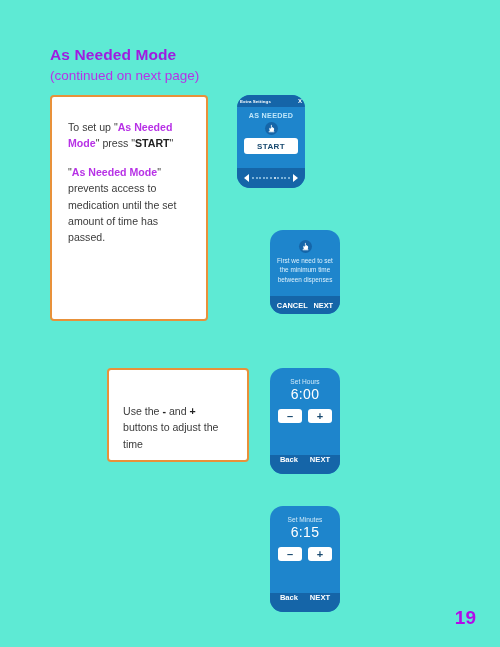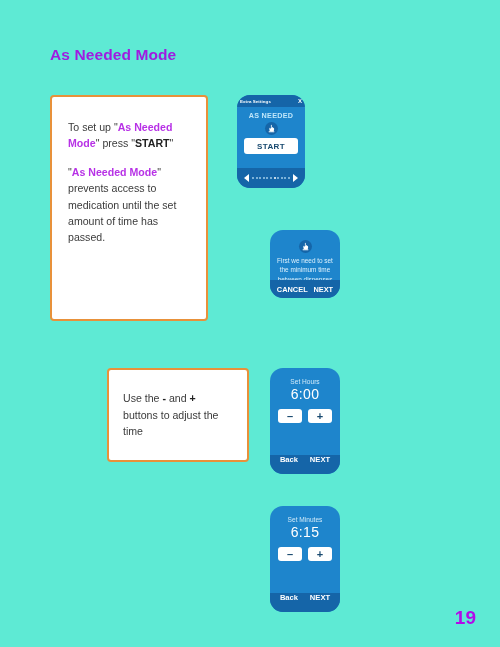--- a/index.html
+++ b/index.html
@@ -28,21 +28,21 @@
     border: 2px solid #E8913A;
     border-radius: 4px;
     background: #ffffff;
   }
   .callout .inner {
     font-size: 10.6px; color: #3b3b3b; line-height: 1.55;
   }
   #callout-1 { left: 50px; top: 95px; width: 158px; height: 226px; }
   #callout-1 .inner { padding: 22px 16px 0 16px; }
   #callout-2 { left: 107px; top: 368px; width: 142px; height: 94px; }
-  #callout-2 .inner { padding: 16px 14px; height: 100%; display: flex; align-items: center; }
+  #callout-2 .inner { padding: 8px 14px; height: 100%; display: flex; align-items: flex-end; }
 
   .callout p { margin: 0 0 12px 0; }
   .callout p:last-child { margin-bottom: 0; }
   .hl { color: #B731E6; font-weight: bold; }
   .bd { color: #222; font-weight: bold; }
 
   
   .device {
     position: absolute;
     background: #1E85CC;
@@ -78,21 +78,21 @@
     background: #1565A8; display: flex; align-items: center;
     justify-content: center; gap: 3px;
   }
   .tri-l { width: 0; height: 0; border-top: 4px solid transparent; border-bottom: 4px solid transparent; border-right: 5px solid #ffffff; }
   .tri-r { width: 0; height: 0; border-top: 4px solid transparent; border-bottom: 4px solid transparent; border-left: 5px solid #ffffff; }
   .dots { display: flex; gap: 1.6px; align-items: center; }
   .dots i { width: 2px; height: 2px; border-radius: 50%; background: #9ecbe8; display: block; }
   .dots i.on { background: #ffffff; }
 
   
-  #device-2 { left: 270px; top: 230px; width: 70px; height: 68px; }
+  #device-2 { left: 270px; top: 230px; width: 70px; height: 84px; }
   .dev2-body { padding: 8px 6px 0 6px; text-align: center; }
   .dev2-text { font-size: 6.4px; color: #DCF0FC; line-height: 1.45; margin-top: 3px; }
   .dev-footer-2 {
     position: absolute; left: 0; right: 0; bottom: 0; height: 18px;
     background: #1565A8; display: flex; align-items: center;
     justify-content: space-around; padding: 0 4px;
   }
   .dev-footer-2 span { font-size: 7.4px; font-weight: bold; color: #ffffff; }
 
   
@@ -120,20 +120,21 @@
     position: absolute; right: 24px; bottom: 18px;
     font-size: 19px; font-weight: bold; color: #B10BE8;
   }
 </style>
 </head>
 <body>
 
 <div class="page">
 
   <div class="title">As Needed Mode</div>
+  <div class="subtitle">(continued on next page)</div>
 
   <div class="callout" id="callout-1">
     <div class="inner">
         <p><span>To set up "</span><span class="hl">As Needed Mode</span><span>" press "</span><span class="bd">START</span><span>"</span></p>
         <p><span>"</span><span class="hl">As Needed Mode</span><span>" prevents access to medication until the set amount of time has passed.</span></p>
       </div>
   </div>
 
   <div class="callout" id="callout-2">
     <div class="inner">

